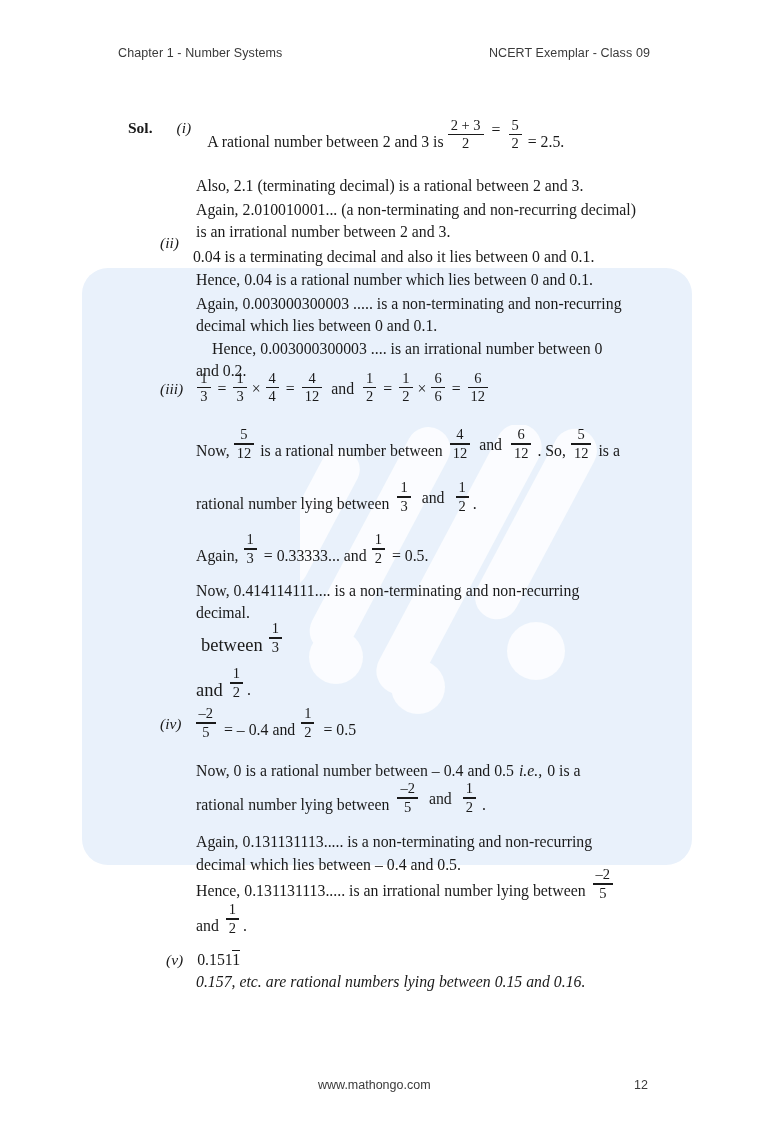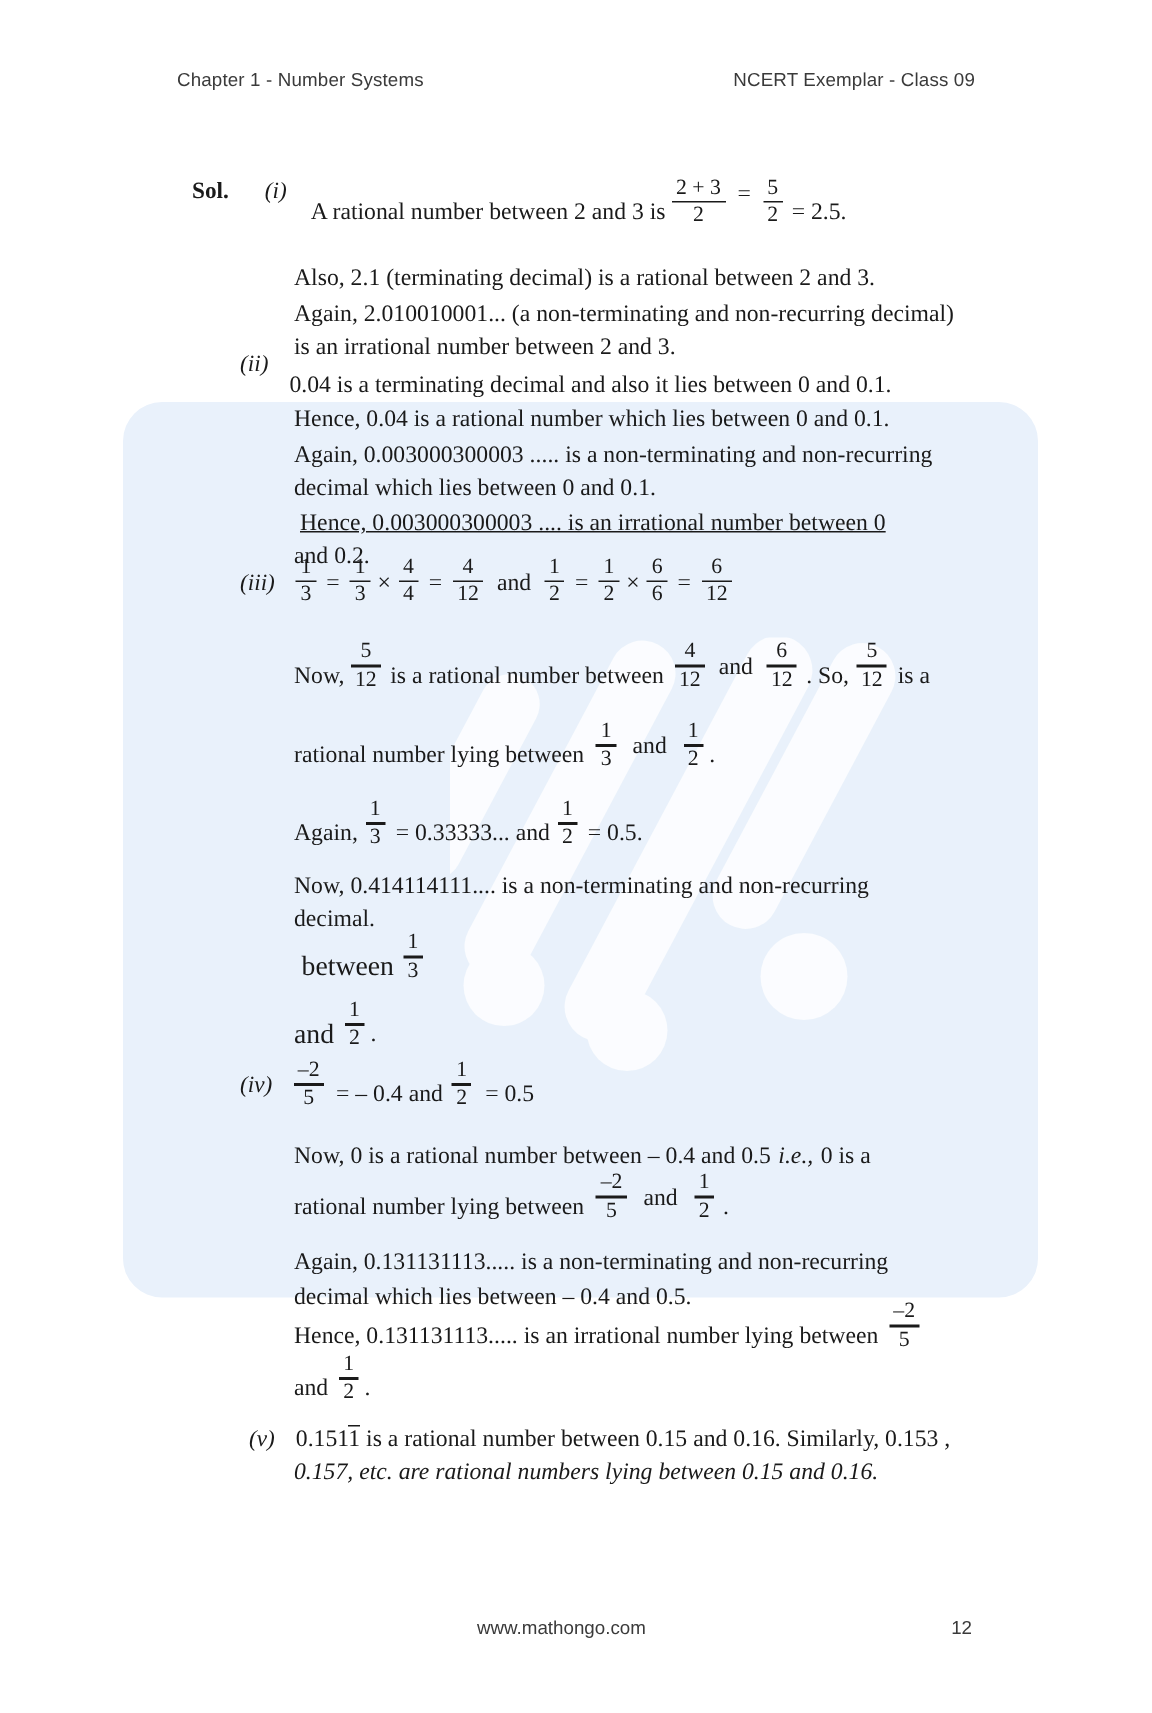--- a/index.html
+++ b/index.html
@@ -124,21 +124,21 @@
     </div>
     <div class="row" style="left:196px;top:257px;">
       <span class="tx">Hence, 0.04 is a rational number which lies between 0 and 0.1.</span>
     </div>
     <div class="row" style="left:196px;top:281px;">
       <span class="tx">Again, 0.003000300003 ..... is a non-terminating and non-recurring</span>
     </div>
     <div class="row" style="left:196px;top:303px;">
       <span class="tx">decimal which lies between 0 and 0.1.</span>
     </div>
-    <div class="row" style="left:200px;top:326px;text-decoration:underline;">
+    <div class="row" style="left:212px;top:326px;">
       <span class="tx">Hence, 0.003000300003 .... is an irrational number between  0</span>
     </div>
     <div class="row" style="left:196px;top:348px;">
       <span class="tx">and 0.2.</span>
     </div>
 
     <div class="row" style="left:160px;top:372px;align-items:center;">
       <span class="rn">(iii)</span>
       <span class="fr" style="margin-left:14px;">
         <span class="nu">1</span>
@@ -335,21 +335,20 @@
         <span class="nu">1</span>
           <span class="bar"></span>
           <span class="de">2</span>
       </span>
       <span class="tx">.</span>
     </div>
 
     <div class="row" style="left:166px;top:937px;align-items:baseline;">
       <span class="rn">(v)</span>
       <span class="tx" style="margin-left:14px;"><span>0.151</span><span class="obar">1</span></span>
-      <span class="tx" style="margin-left:4px;">is a rational number between 0.15 and 0.16.  Similarly, 0.153 ,</span>
     </div>
     <div class="row" style="left:196px;top:959px;font-style:italic;">
       <span class="tx">0.157, etc. are rational numbers lying between 0.15 and 0.16.</span>
     </div>
 
   </div>
 
   <div class="ftr">
     <span>www.mathongo.com</span>
     <span>12</span>

